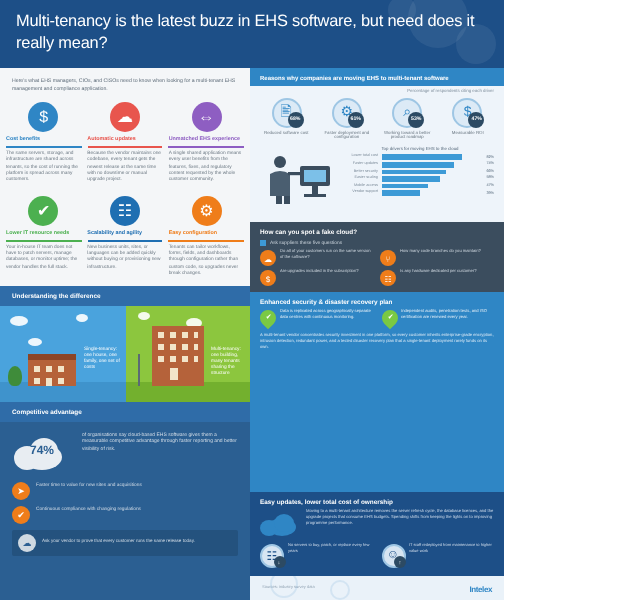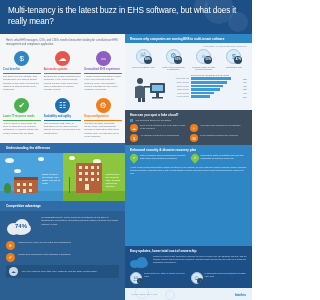--- a/index.html
+++ b/index.html
@@ -205,21 +205,21 @@
 </style>
 </head>
 <body>
 
 <div class="page">
 
   <div class="header">
     <span class="deco" style="width:30px;height:30px;top:-6px;right:18px;"></span>
     <span class="deco" style="width:20px;height:20px;top:12px;right:4px;"></span>
     <span class="deco" style="width:14px;height:14px;top:-2px;right:44px;"></span>
-    <h1>Multi-tenancy is the latest buzz in EHS software, but what does it really mean?</h1>
+    <h1>Multi-tenancy is the latest buzz in EHS software, but need does it really mean?</h1>
   </div>
 
   <div class="body">
 
     <div class="col-l">
 
       <div class="intro">
         <p>Here's what EHS managers, CIOs, and CISOs need to know when looking for a multi-tenant EHS management and compliance application.</p>
       </div>
 

